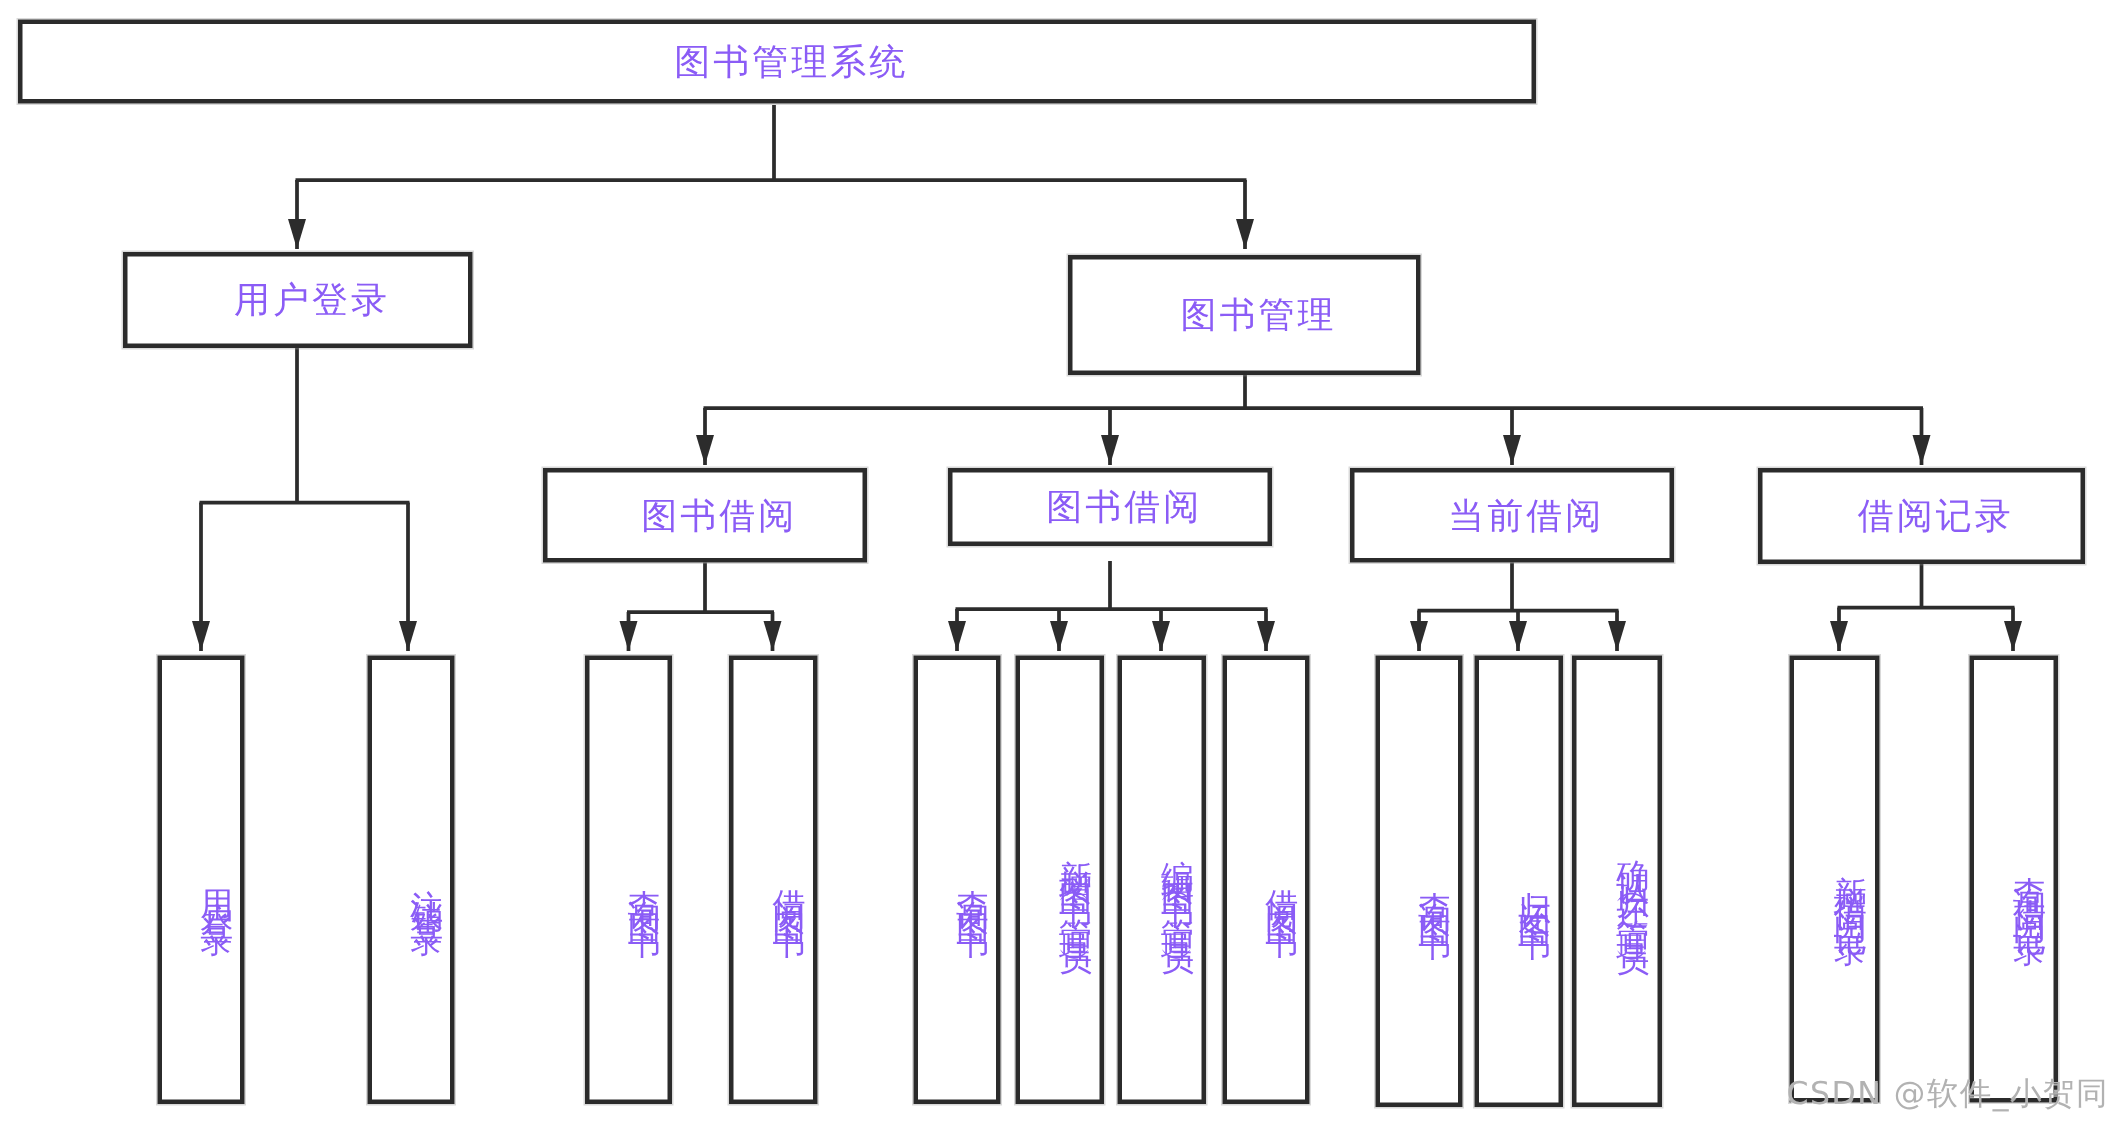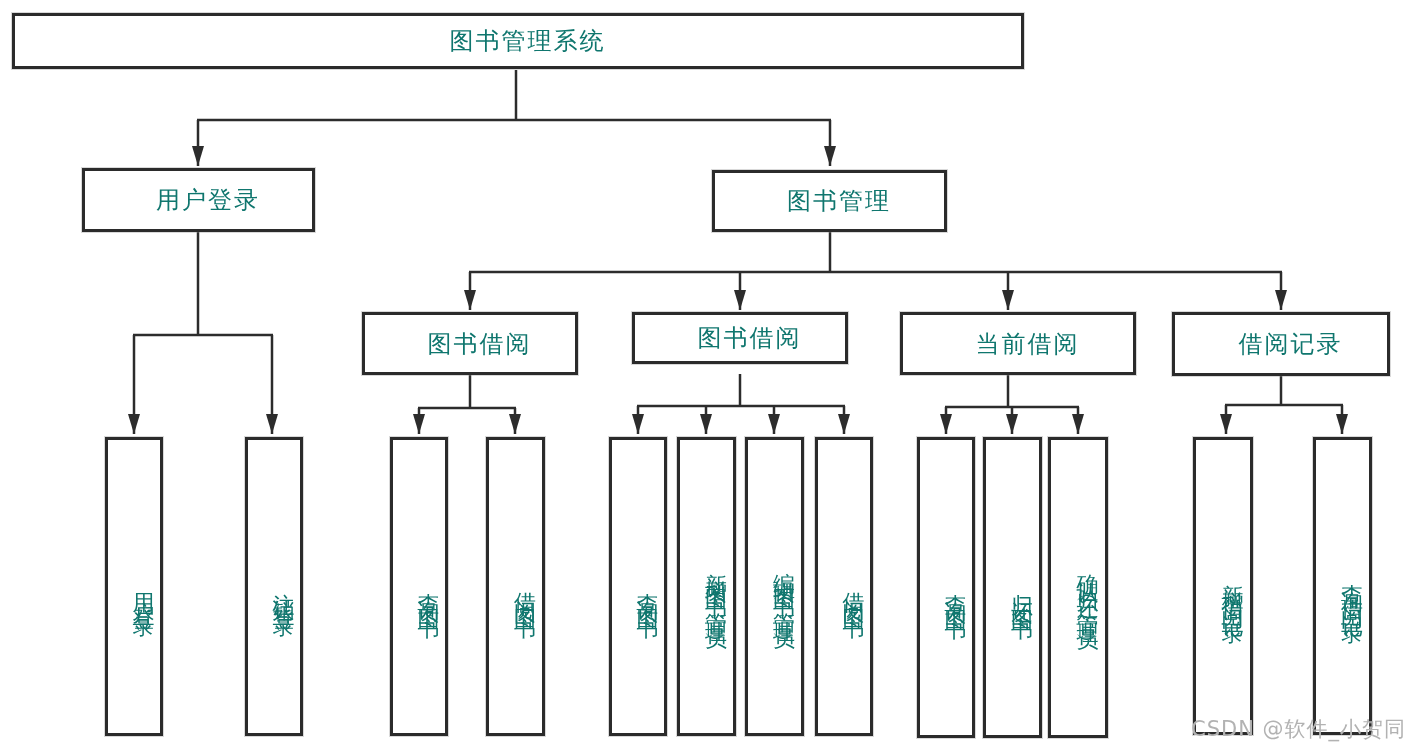--- a/index.html
+++ b/index.html
@@ -15,21 +15,21 @@
   .connectors {
     position: absolute; left: 0; top: 0; width: 1405px; height: 747px;
     pointer-events: none;
   }
   .node {
     position: absolute;
     background: #ffffff;
     border: 3px solid #2b2b2b;
     box-shadow: 0 0 0 1px rgba(145,145,145,0.35);
     display: flex; align-items: center; justify-content: center;
-    color: #0f766e;
+    color: #8b5cf6;
     text-align: center;
     line-height: 1;
     padding-left: 19px;
   }
   .node.h {
     font-size: 24px;
     letter-spacing: 2px;
     white-space: nowrap;
   }
   .node.v {
@@ -100,25 +100,25 @@
       <line x1="1281" y1="376" x2="1281" y2="406"></line>
       <line x1="1225" y1="405" x2="1343" y2="405"></line>
       <line x1="1226" y1="405" x2="1226" y2="434" marker-end="url(#arw)"></line>
       <line x1="1342" y1="405" x2="1342" y2="434" marker-end="url(#arw)"></line>
     </g>
   </svg>
 
   <div class="node h" style="left:12px; top:13px; width:1012px; height:56px;">图书管理系统</div>
 
   <div class="node h" style="left:82px; top:168px; width:233px; height:64px;">用户登录</div>
-  <div class="node h" style="left:712px; top:170px; width:235px; height:62px;">图书管理</div>
+  <div class="node h" style="left:712px; top:170px; width:235px; height:80px;">图书管理</div>
 
   <div class="node h" style="left:362px; top:312px; width:216px; height:63px;">图书借阅</div>
   <div class="node h" style="left:632px; top:312px; width:216px; height:52px;">图书借阅</div>
-  <div class="node h" style="left:900px; top:312px; width:236px; height:63px;">当前借阅</div>
+  <div class="node h" style="left:900px; top:312px; width:216px; height:63px;">当前借阅</div>
   <div class="node h" style="left:1172px; top:312px; width:218px; height:64px;">借阅记录</div>
 
   <div class="node v" style="left:105px; top:437px; width:58px; height:299px;">用户登录</div>
   <div class="node v" style="left:245px; top:437px; width:58px; height:299px;">注销登录</div>
 
   <div class="node v" style="left:390px; top:437px; width:58px; height:299px;">查询图书</div>
   <div class="node v" style="left:486px; top:437px; width:59px; height:299px;">借阅图书</div>
 
   <div class="node v" style="left:609px; top:437px; width:58px; height:299px;">查询图书</div>
   <div class="node v" style="left:677px; top:437px; width:59px; height:299px;">新增图书（管理员）</div>

